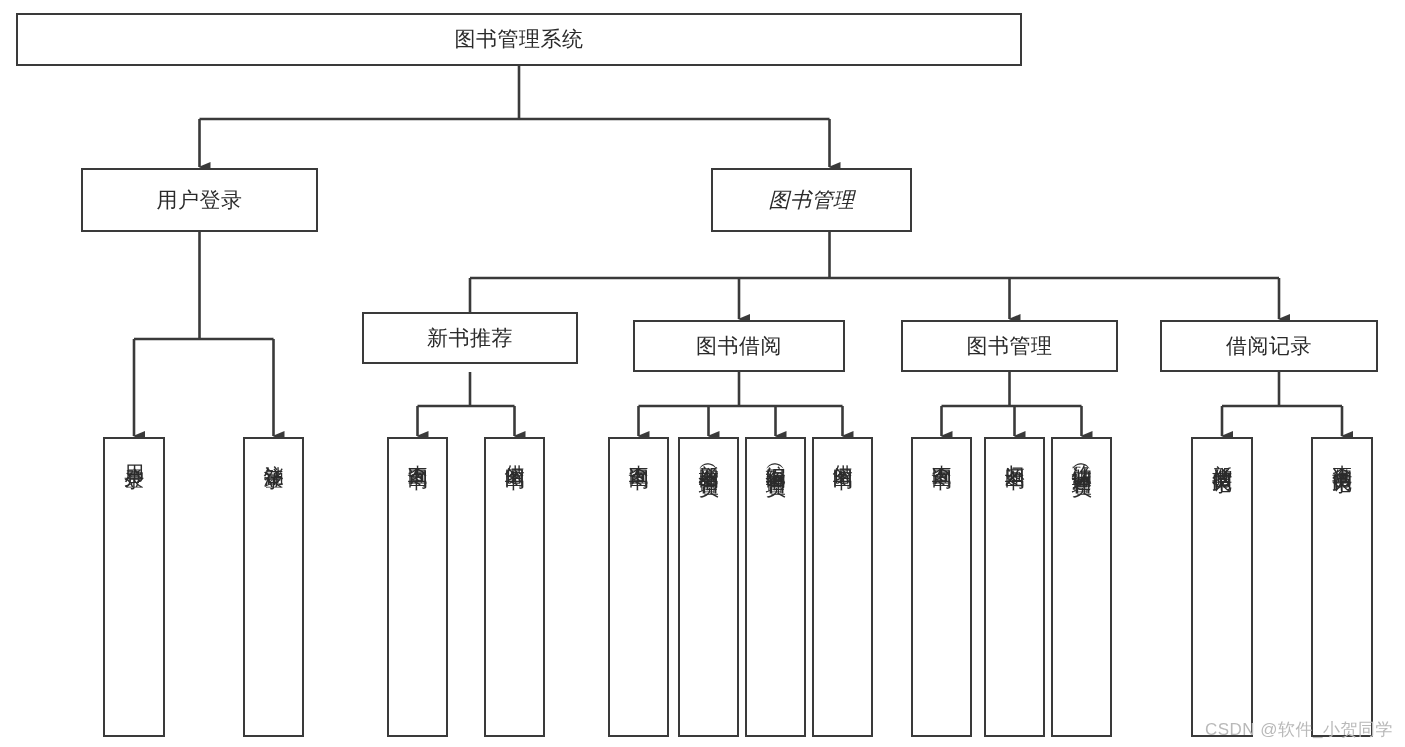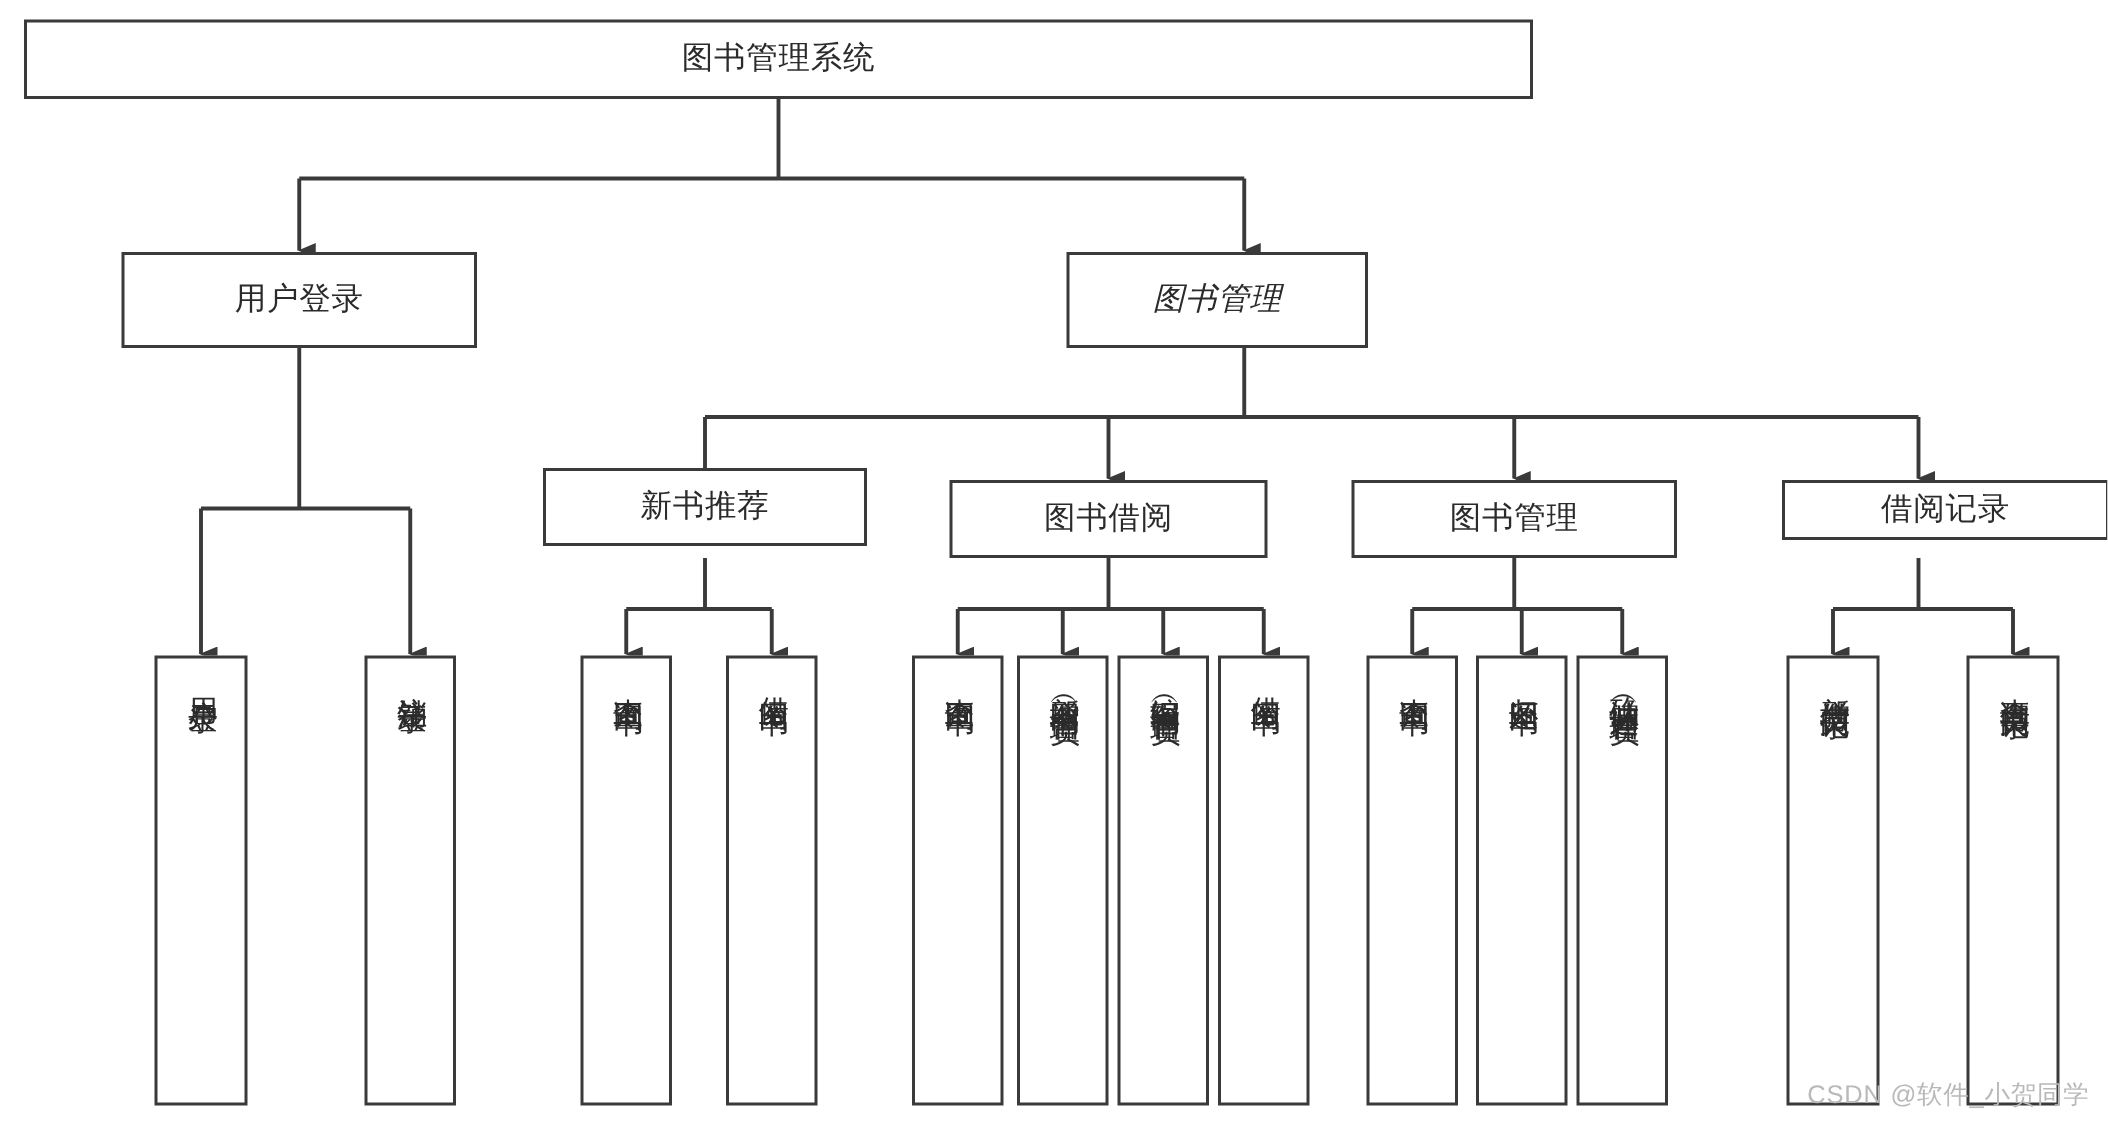--- a/index.html
+++ b/index.html
@@ -129,21 +129,21 @@
       </div>
       <div class="node horizontal" style="left: 362px; top: 312px; width: 216px; height: 52px;">
         <span class="node-label">新书推荐</span>
       </div>
       <div class="node horizontal" style="left: 633px; top: 320px; width: 212px; height: 52px;">
         <span class="node-label">图书借阅</span>
       </div>
       <div class="node horizontal" style="left: 901px; top: 320px; width: 217px; height: 52px;">
         <span class="node-label">图书管理</span>
       </div>
-      <div class="node horizontal" style="left: 1188px; top: 320px; width: 218px; height: 40px;">
+      <div class="node horizontal" style="left: 1160px; top: 320px; width: 218px; height: 52px;">
         <span class="node-label">借阅记录</span>
       </div>
       <div class="node vertical" style="left: 103px; top: 437px; width: 62px; height: 300px;">
         <span class="node-label">用户登录</span>
       </div>
       <div class="node vertical" style="left: 243px; top: 437px; width: 61px; height: 300px;">
         <span class="node-label">注销登录</span>
       </div>
       <div class="node vertical" style="left: 387px; top: 437px; width: 61px; height: 300px;">
         <span class="node-label">查询图书</span>

